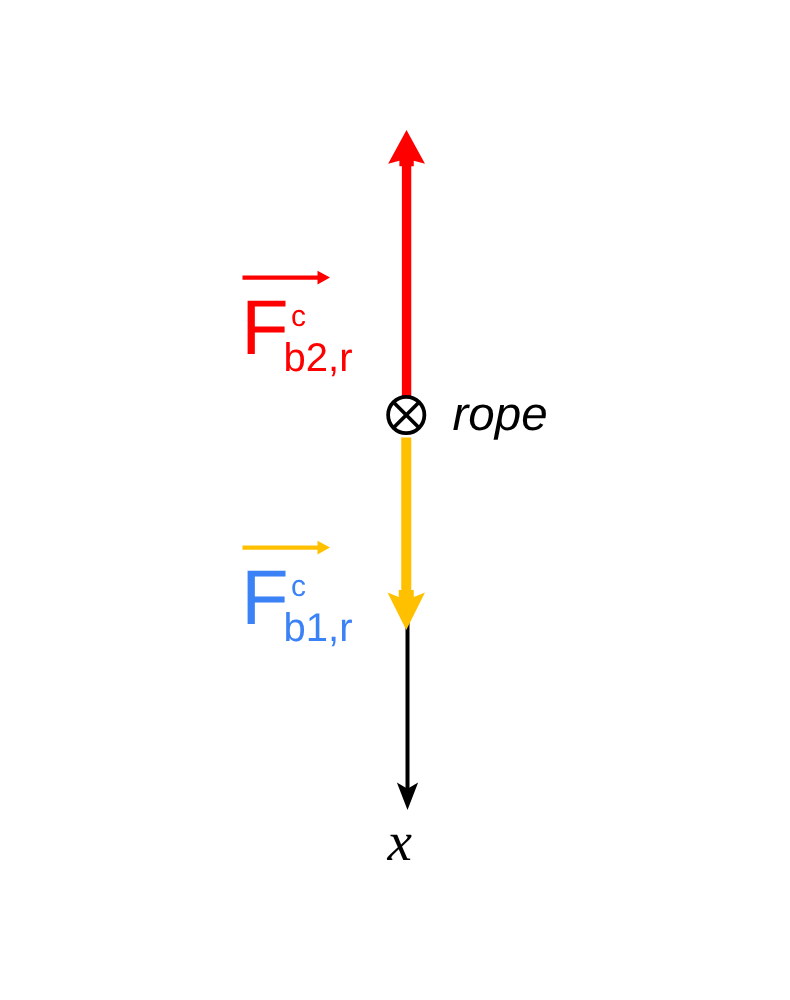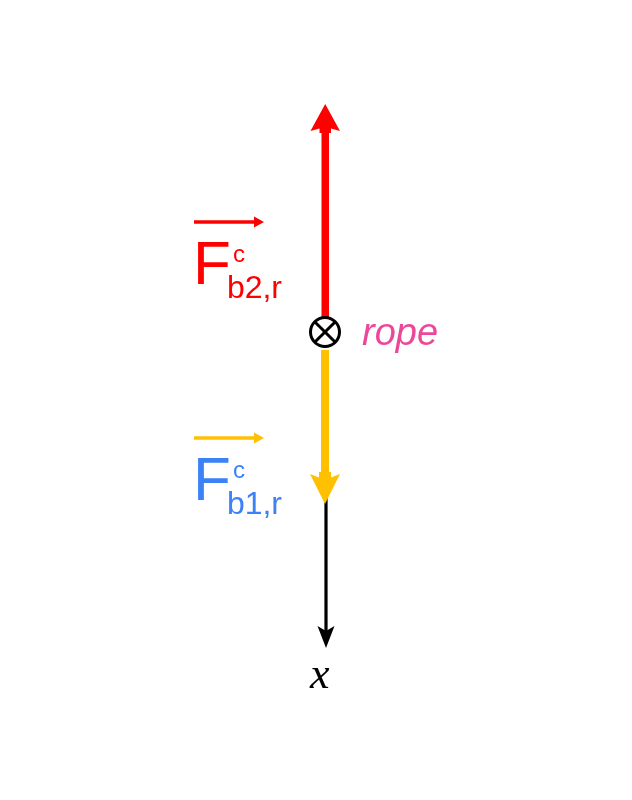--- a/index.html
+++ b/index.html
@@ -47,21 +47,21 @@
     font-size: 32px;
     position: relative;
     top: 14px;
     left: -16px;
   }
   .node-text {
     position: absolute;
     font-family: "Liberation Sans", sans-serif;
     font-style: italic;
     font-size: 38px;
-    color: #ec4899;
+    color: #000000;
     white-space: nowrap;
     line-height: 1;
   }
   .axis-text {
     position: absolute;
     font-family: "Liberation Serif", serif;
     font-style: italic;
     font-size: 44px;
     color: #000000;
     white-space: nowrap;

